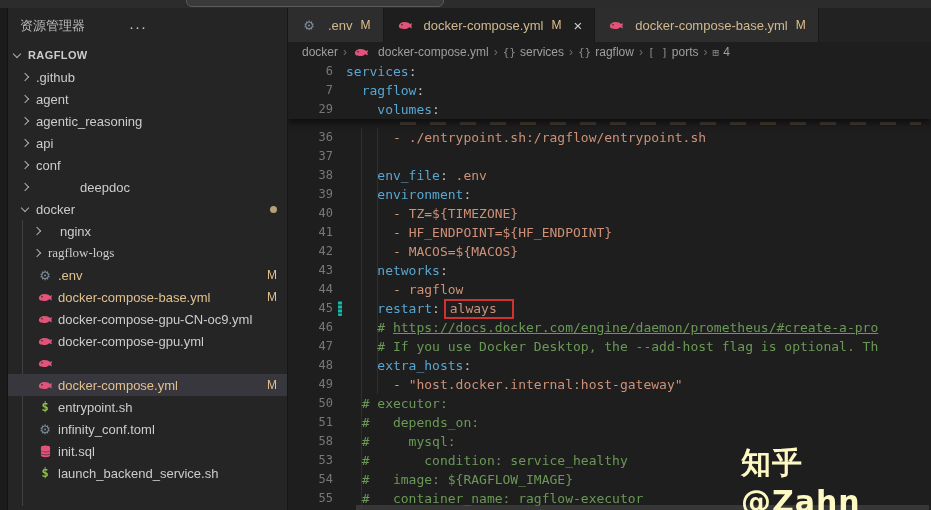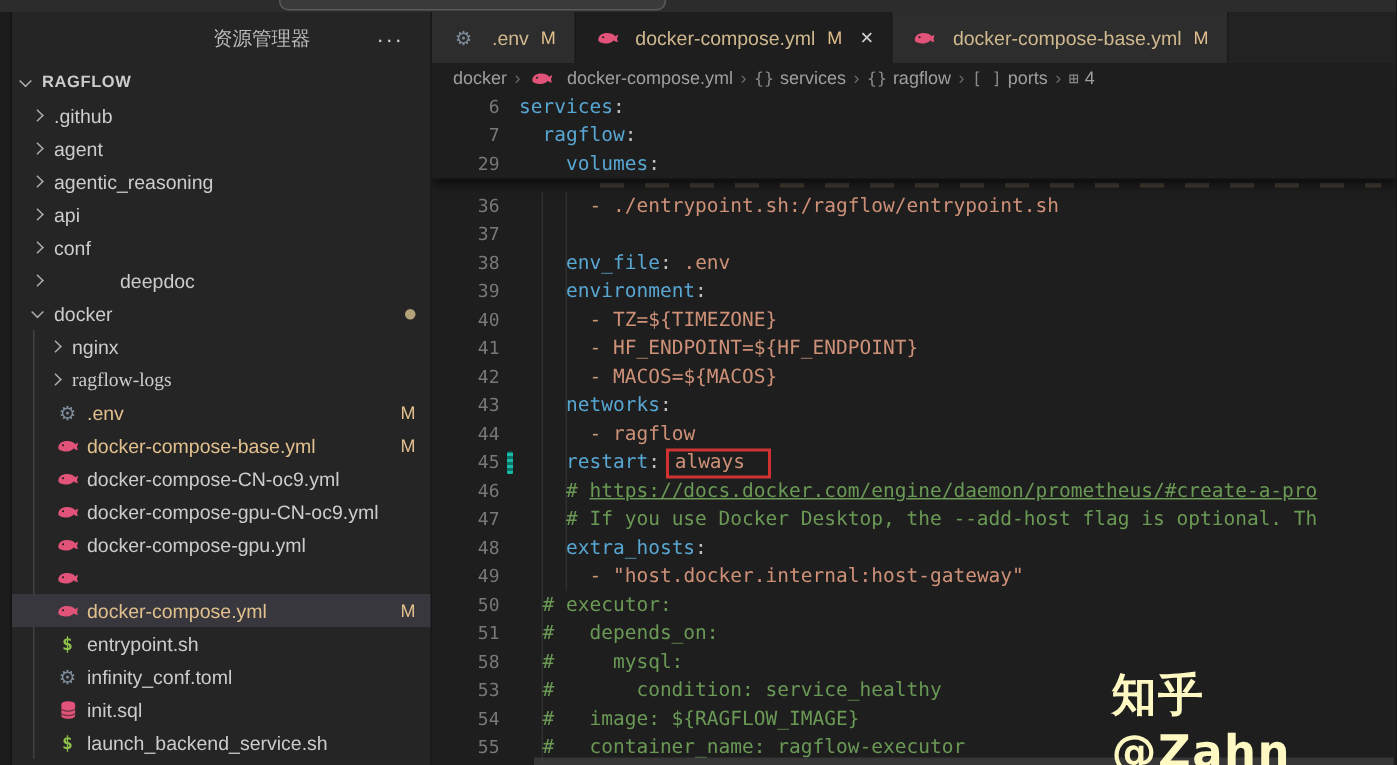--- a/index.html
+++ b/index.html
@@ -12,21 +12,21 @@
   
   .titlebar { position: relative; height: 8px; background:#2c2c2c; overflow: hidden; }
   .cc { position:absolute; left:186px; top:-6px; width:258px; height:13px;
         border:1px solid #5a5a5a; border-radius:0 0 6px 6px; background:#3a3a3a; }
   
   .main { display:flex; height:502px; }
   
   .sidebar { width:288px; flex:0 0 288px; background:#252526; display:flex; border-right:1px solid #161616; }
   .left-strip { width:8px; background:#1b1b1b; border-right:1px solid #121212; }
   .sb-inner { flex:1; min-width:0; position:relative; }
-  .sb-header { height:36px; display:flex; align-items:center; justify-content:flex-end;
+  .sb-header { height:36px; display:flex; align-items:center; justify-content:flex-start;
                padding:0 18px 0 12px; color:#bbbbbb; font-size:13px;gap:44px; }
   .more { color:#cccccc; font-size:15px; letter-spacing:1px; cursor:pointer; }
   .sb-section { height:22px; display:flex; align-items:center; color:#cccccc;
                 font-size:11px; font-weight:bold; letter-spacing:.4px; padding-left:6px; }
   .tree { position:relative; }
   .tree-guide { position:absolute; left:14px; top:154px; width:1px; height:286px;
                 background:rgba(255,255,255,.13); }
   .row { height:22px; display:flex; align-items:center; font-size:13px; color:#cccccc;
          padding-right:10px; position:relative; cursor:pointer; white-space:nowrap; }
   .row.selected { background:#37373d; }
@@ -128,47 +128,40 @@
             </div>
             <div class="row" style="padding-left: 14px; gap: 44px;">
               <span class="chev right"></span>
               <span class="lbl">deepdoc</span>
             </div>
             <div class="row" style="padding-left: 14px;">
               <span class="chev down"></span>
               <span class="lbl">docker</span>
               <span class="dot"></span>
             </div>
-            <div class="row" style="padding-left: 26px;">
+            <div class="row" style="padding-left: 26px; gap: 12px;">
               <span class="chev right"></span>
               <span class="lbl">nginx</span>
             </div>
             <div class="row" style="padding-left: 26px; font-family: Liberation Serif, serif;">
               <span class="chev right"></span>
               <span class="lbl">ragflow-logs</span>
             </div>
             <div class="row" style="padding-left: 28px;">
               <span class="ficon gear">⚙</span>
               <span class="lbl mod">.env</span>
               <span class="badge">M</span>
             </div>
             <div class="row" style="padding-left: 28px;">
               <span class="ficon whale"><svg width="14" height="11" viewBox="0 0 16 12">
                   <path fill="#e2537a" d="M1 7.2C1 3.9 4 2 7.6 2c2.9 0 4.8.8 6.4 2.4l1.8-1.2c.2 1.2 0 2.3-.6 3l.7 2.8c-1.6-.2-2.5-.7-3.1-1.4-1.3 1.6-3 2.4-5.2 2.4C4 10 1 9.2 1 7.2z"></path>
                   <circle fill="#1e1e1e" cx="4.6" cy="5.2" r="0.8"></circle>
                 </svg></span>
               <span class="lbl mod">docker-compose-base.yml</span>
               <span class="badge">M</span>
-            </div>
-            <div class="row" style="padding-left: 28px;">
-              <span class="ficon whale"><svg width="14" height="11" viewBox="0 0 16 12">
-                  <path fill="#e2537a" d="M1 7.2C1 3.9 4 2 7.6 2c2.9 0 4.8.8 6.4 2.4l1.8-1.2c.2 1.2 0 2.3-.6 3l.7 2.8c-1.6-.2-2.5-.7-3.1-1.4-1.3 1.6-3 2.4-5.2 2.4C4 10 1 9.2 1 7.2z"></path>
-                  <circle fill="#1e1e1e" cx="4.6" cy="5.2" r="0.8"></circle>
-                </svg></span>
-              <span class="lbl">docker-compose-CN-oc9.yml</span>
             </div>
             <div class="row" style="padding-left: 28px;">
               <span class="ficon whale"><svg width="14" height="11" viewBox="0 0 16 12">
                   <path fill="#e2537a" d="M1 7.2C1 3.9 4 2 7.6 2c2.9 0 4.8.8 6.4 2.4l1.8-1.2c.2 1.2 0 2.3-.6 3l.7 2.8c-1.6-.2-2.5-.7-3.1-1.4-1.3 1.6-3 2.4-5.2 2.4C4 10 1 9.2 1 7.2z"></path>
                   <circle fill="#1e1e1e" cx="4.6" cy="5.2" r="0.8"></circle>
                 </svg></span>
               <span class="lbl">docker-compose-gpu-CN-oc9.yml</span>
             </div>
             <div class="row" style="padding-left: 28px;">
               <span class="ficon whale"><svg width="14" height="11" viewBox="0 0 16 12">

